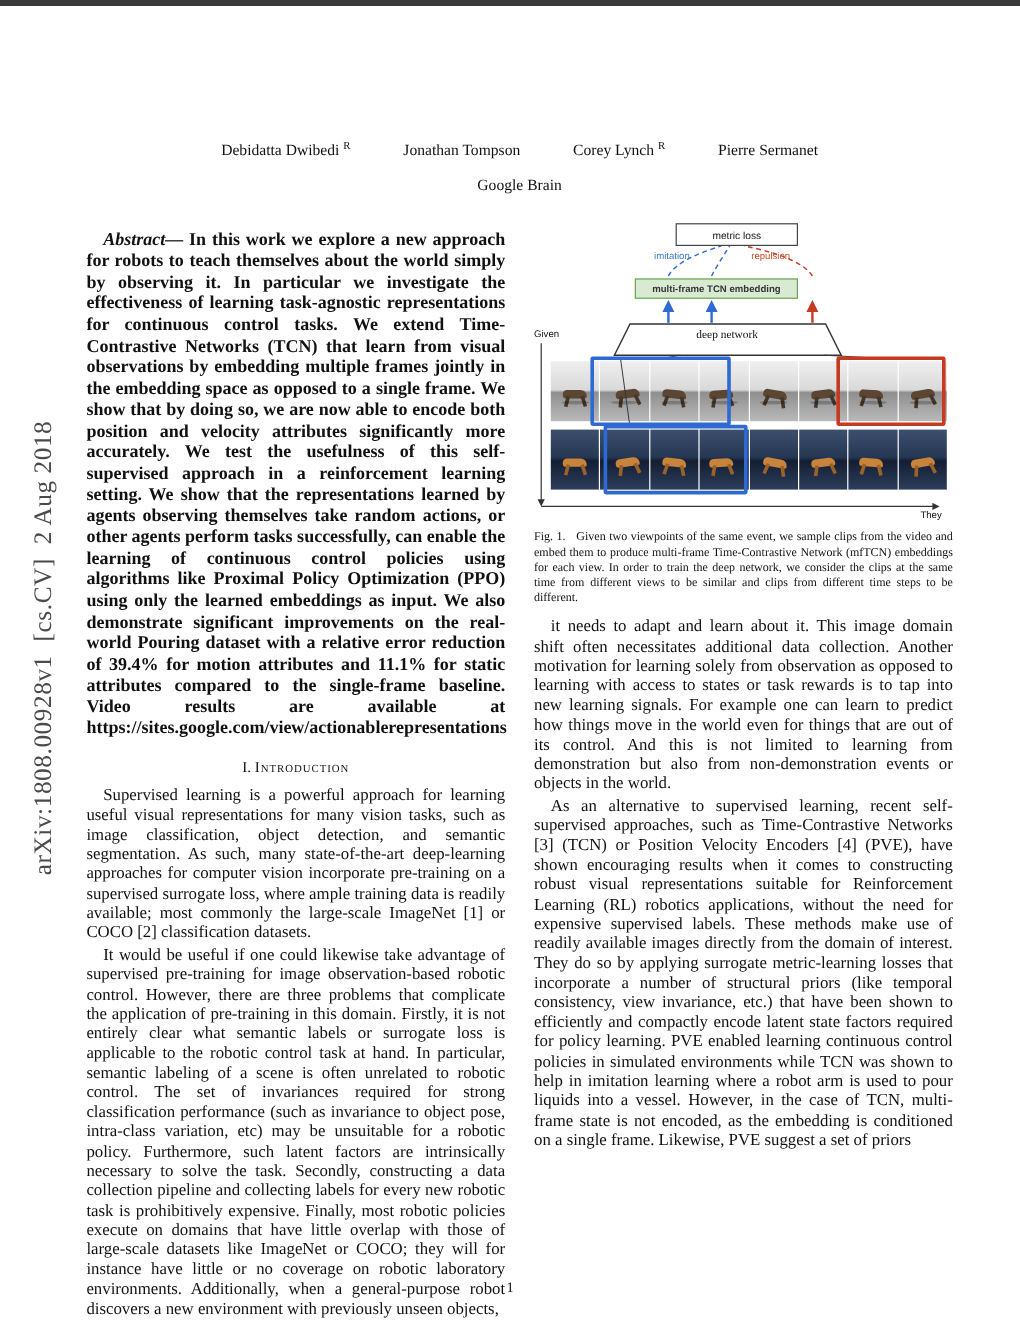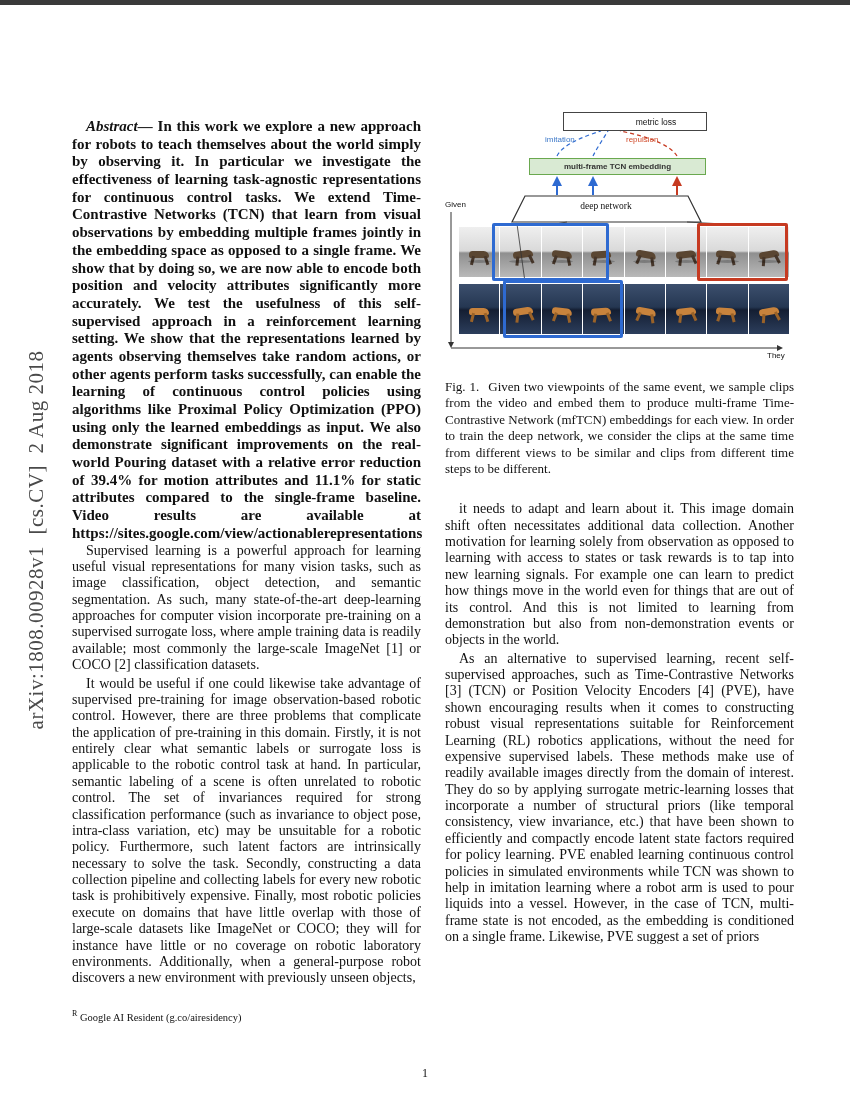--- a/index.html
+++ b/index.html
@@ -49,31 +49,30 @@
 
   
   .figure-diagram { position:relative; width:347px; height:250px; }
   .fig-overlay { position:absolute; left:0; top:0; z-index:2; pointer-events:none; }
 
   .metric-loss-box {
     position:absolute; left:118px; top:0; width:100px; height:17px; z-index:3;
     border:1px solid #444; background:#fff; font-size:8.5px;
     display:flex; align-items:center; justify-content:center;
     font-family:"Liberation Sans", sans-serif;
-    padding-left:42px;
   }
   .attraction-label, .repulsion-label {
     position:absolute; top:23px; z-index:3; font-size:8px;
     font-family:"Liberation Sans", sans-serif;
   }
   .attraction-label { left:100px; color:#3c78c8; }
   .repulsion-label { left:181px; color:#d04a2a;text-align:center; }
 
   .embedding-bar {
-    position:absolute; left:84px; top:46px; width:177px; height:17px; z-index:3;
+    position:absolute; left:84px; top:46px; width:136px; height:17px; z-index:3;
     background:#d9ead3; border:1px solid #6aa84f; box-sizing:border-box;
     font-size:8px; font-weight:bold; color:#333;
     display:flex; align-items:center; justify-content:center;
     font-family:"Liberation Sans", sans-serif;
   }
   .deep-network-label {
     position:absolute; left:66px; top:89px; width:190px; z-index:3;
     text-align:center; font-size:9.5px; font-family:Liberation Serif, serif;
   }
   .views-label { position:absolute; left:0; top:88px; font-size:8px; z-index:3; font-family:"Liberation Sans", sans-serif; }
@@ -105,45 +104,56 @@
   .frame:nth-child(5) .bot { transform:rotate(10deg) translateX(1px); }
   .frame:nth-child(6) .bot { transform:rotate(-7deg); }
   .frame:nth-child(7) .bot { transform:rotate(4deg) translateX(-1px); }
   .frame:nth-child(8) .bot { transform:rotate(-10deg); }
 
   .clip-box { position:absolute; z-index:3; box-sizing:border-box; border-radius:2px; }
   .clip-box.blue1 { left:47px;  top:111px; width:117px; height:58px; border:3px solid #2e6ad1; }
   .clip-box.red1  { left:252px; top:111px; width:91px;  height:58px; border:3px solid #c63a21; }
   .clip-box.blue2 { left:58px;  top:168px; width:120px; height:58px; border:3px solid #2e6ad1; }
 
-  .fig-caption { margin-top:17px; font-size:13px; line-height:1.26; text-align:justify; }
+  .fig-caption { margin-top:6px; font-size:10px; line-height:1.26; text-align:justify; }
   .fig-caption .fig-label { margin-right:9px; }
-  .right-col .body-para.first { margin-top:24px; }
+  .right-col .body-para.first { margin-top:10px; }
 </style>
 </head>
 <body>
 
 <div class="page">
   <div class="top-edge"></div>
 
   <div class="arxiv-strip">arXiv:1808.00928v1  [cs.CV]  2 Aug 2018</div>
 
   <div class="content">
 
 
-
+    <div class="authors">
+      <span class="author"><span>Debidatta Dwibedi</span> <sup>R</sup></span>
+      <span class="author"><span>Jonathan Tompson</span> <sup></sup></span>
+      <span class="author"><span>Corey Lynch</span> <sup>R</sup></span>
+      <span class="author"><span>Pierre Sermanet</span> <sup></sup></span>
+    </div>
+
+    <div class="affiliation">Google Brain</div>
 
     <div class="columns">
 
       <div class="col left-col">
         <p class="abstract">
           <span class="abstract-label">Abstract—</span>
           <span>In this work we explore a new approach for robots to teach themselves about the world simply by observing it. In particular we investigate the effectiveness of learning task-agnostic representations for continuous control tasks. We extend Time-Contrastive Networks (TCN) that learn from visual observations by embedding multiple frames jointly in the embedding space as opposed to a single frame. We show that by doing so, we are now able to encode both position and velocity attributes significantly more accurately. We test the usefulness of this self-supervised approach in a reinforcement learning setting. We show that the representations learned by agents observing themselves take random actions, or other agents perform tasks successfully, can enable the learning of continuous control policies using algorithms like Proximal Policy Optimization (PPO) using only the learned embeddings as input. We also demonstrate significant improvements on the real-world Pouring dataset with a relative error reduction of 39.4% for motion attributes and 11.1% for static attributes compared to the single-frame baseline. Video results are available at https://sites.google.com/view/actionablerepresentations</span>
         </p>
 
+        <h2 class="section-heading">
+          <span>I.</span>
+          <span class="sc">Introduction</span>
+        </h2>
 
         <p class="body-para">Supervised learning is a powerful approach for learning useful visual representations for many vision tasks, such as image classification, object detection, and semantic segmentation. As such, many state-of-the-art deep-learning approaches for computer vision incorporate pre-training on a supervised surrogate loss, where ample training data is readily available; most commonly the large-scale ImageNet [1] or COCO [2] classification datasets.</p>
         <p class="body-para">It would be useful if one could likewise take advantage of supervised pre-training for image observation-based robotic control. However, there are three problems that complicate the application of pre-training in this domain. Firstly, it is not entirely clear what semantic labels or surrogate loss is applicable to the robotic control task at hand. In particular, semantic labeling of a scene is often unrelated to robotic control. The set of invariances required for strong classification performance (such as invariance to object pose, intra-class variation, etc) may be unsuitable for a robotic policy. Furthermore, such latent factors are intrinsically necessary to solve the task. Secondly, constructing a data collection pipeline and collecting labels for every new robotic task is prohibitively expensive. Finally, most robotic policies execute on domains that have little overlap with those of large-scale datasets like ImageNet or COCO; they will for instance have little or no coverage on robotic laboratory environments. Additionally, when a general-purpose robot discovers a new environment with previously unseen objects,</p>
 
         <div class="footnote">
           <sup>R</sup>
           <span>Google AI Resident (g.co/airesidency)</span>
         </div>
       </div>
 

